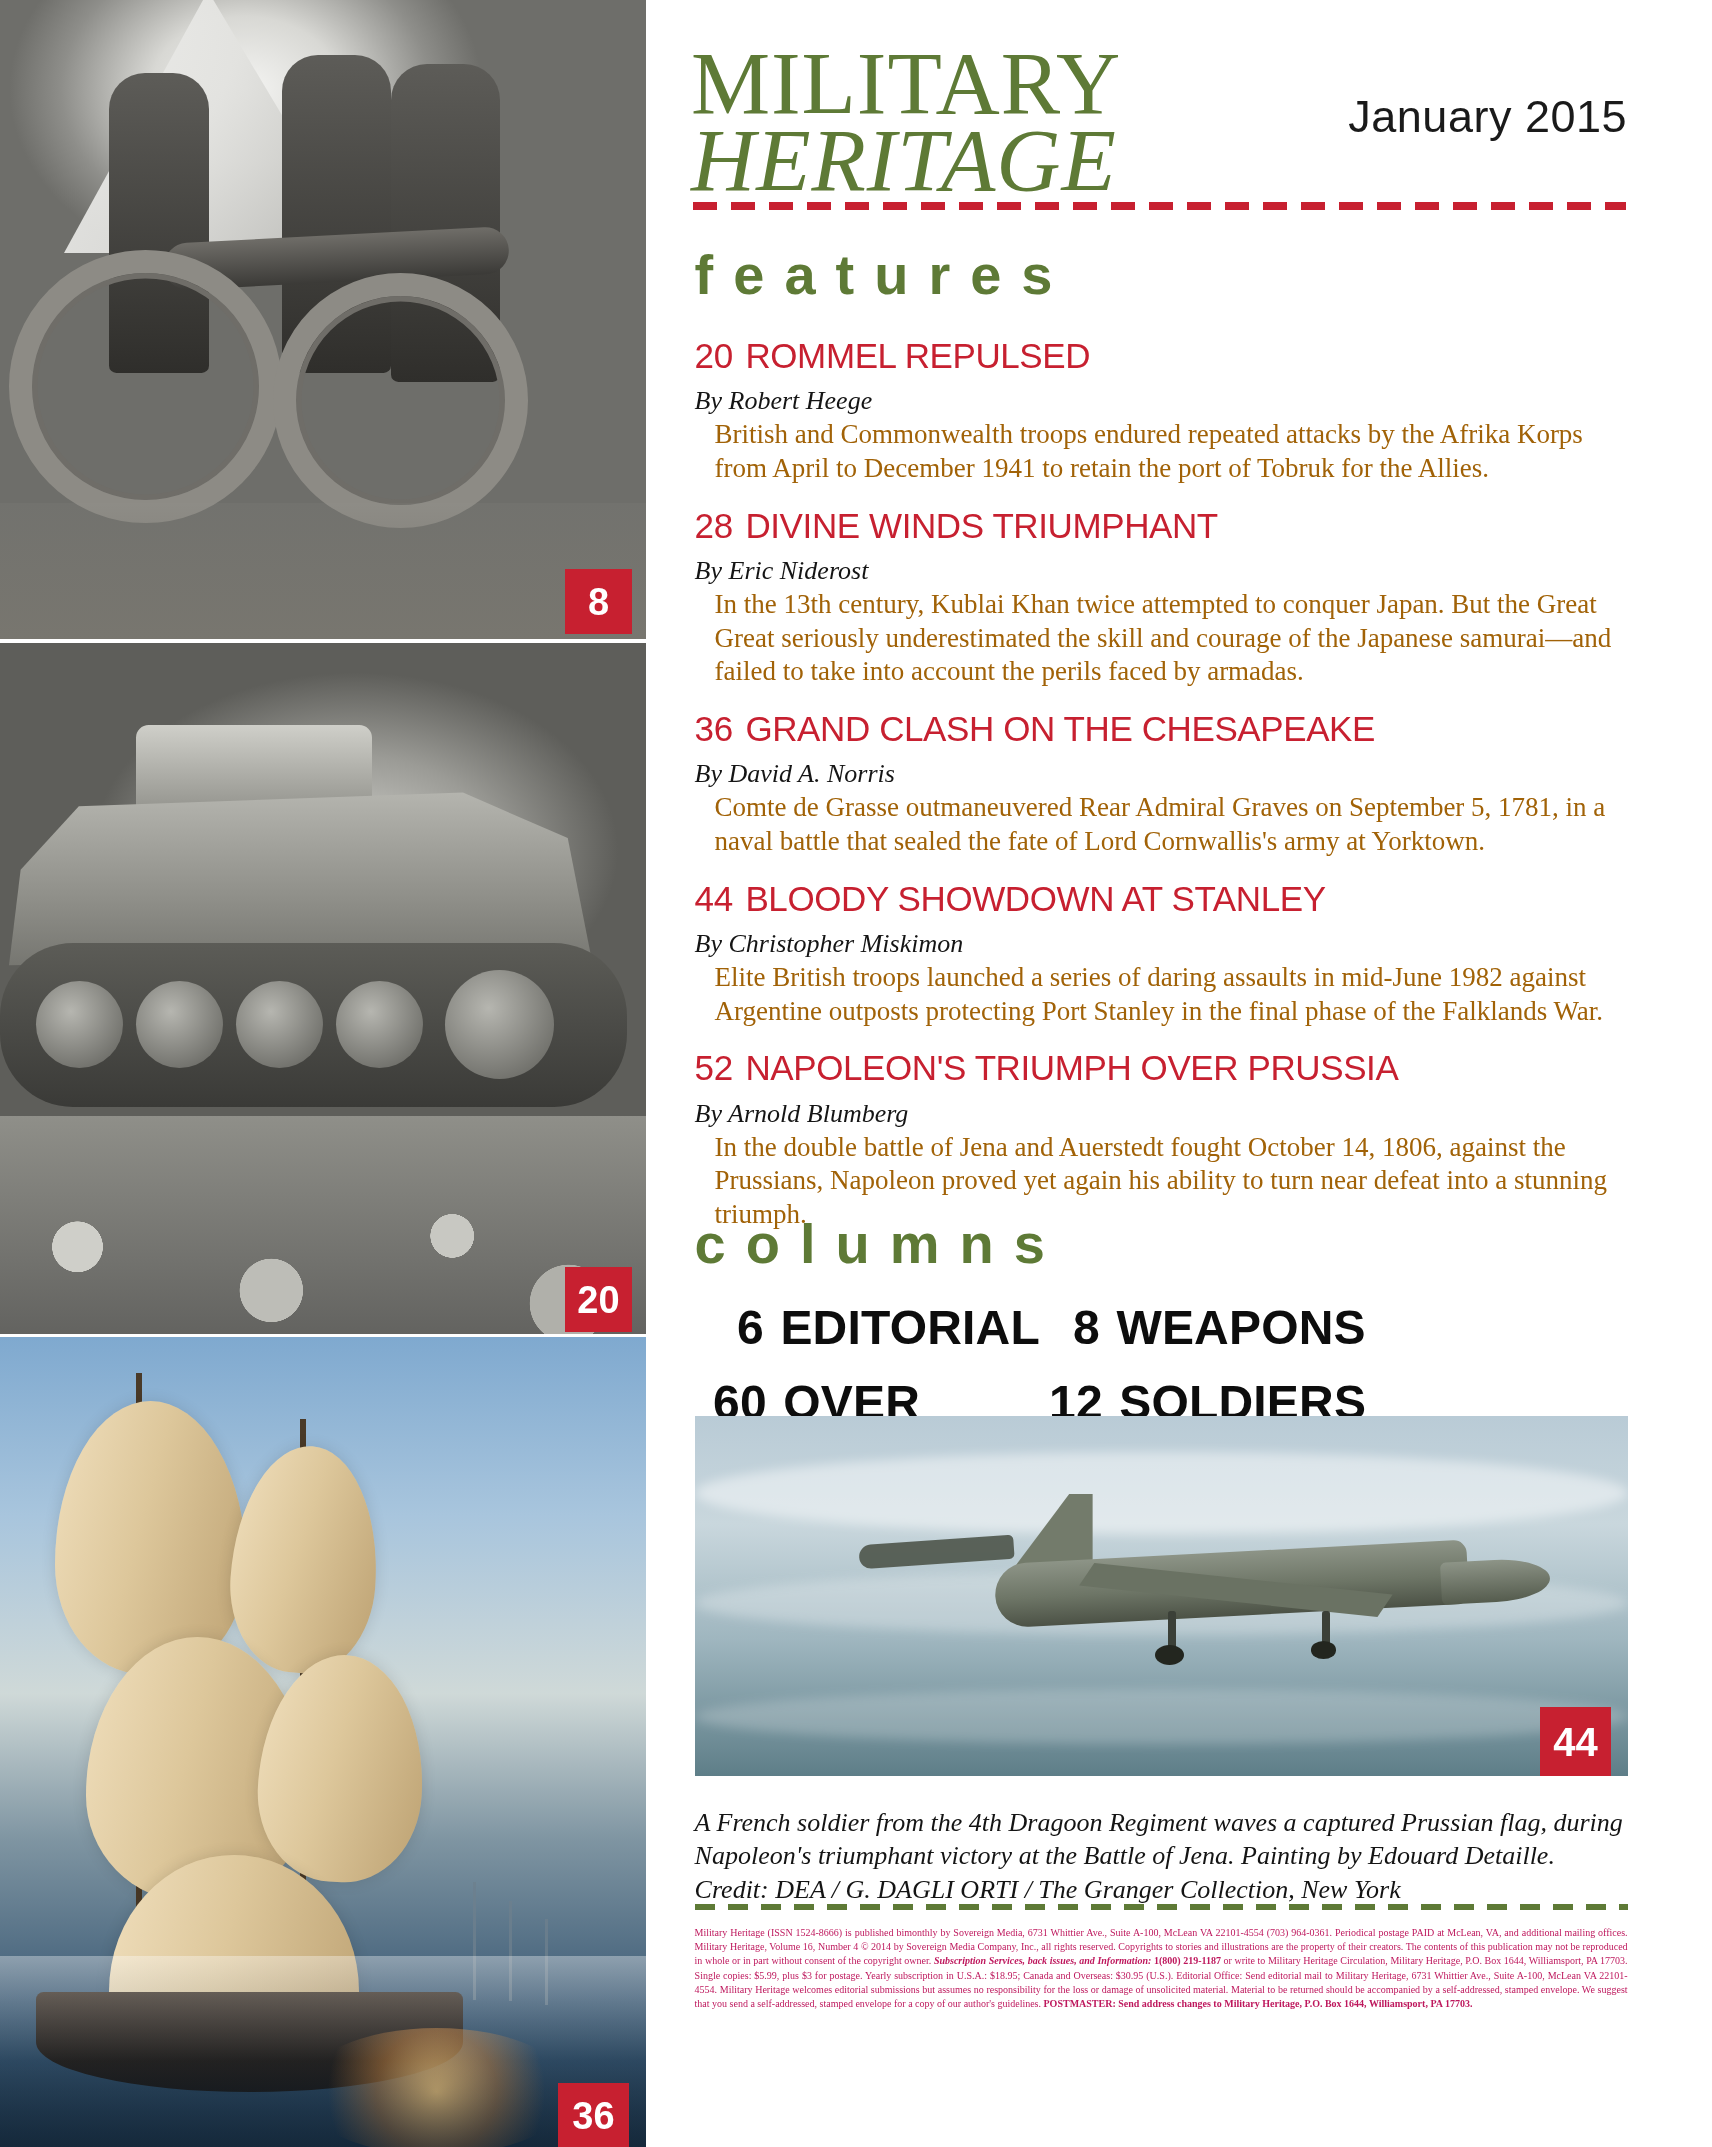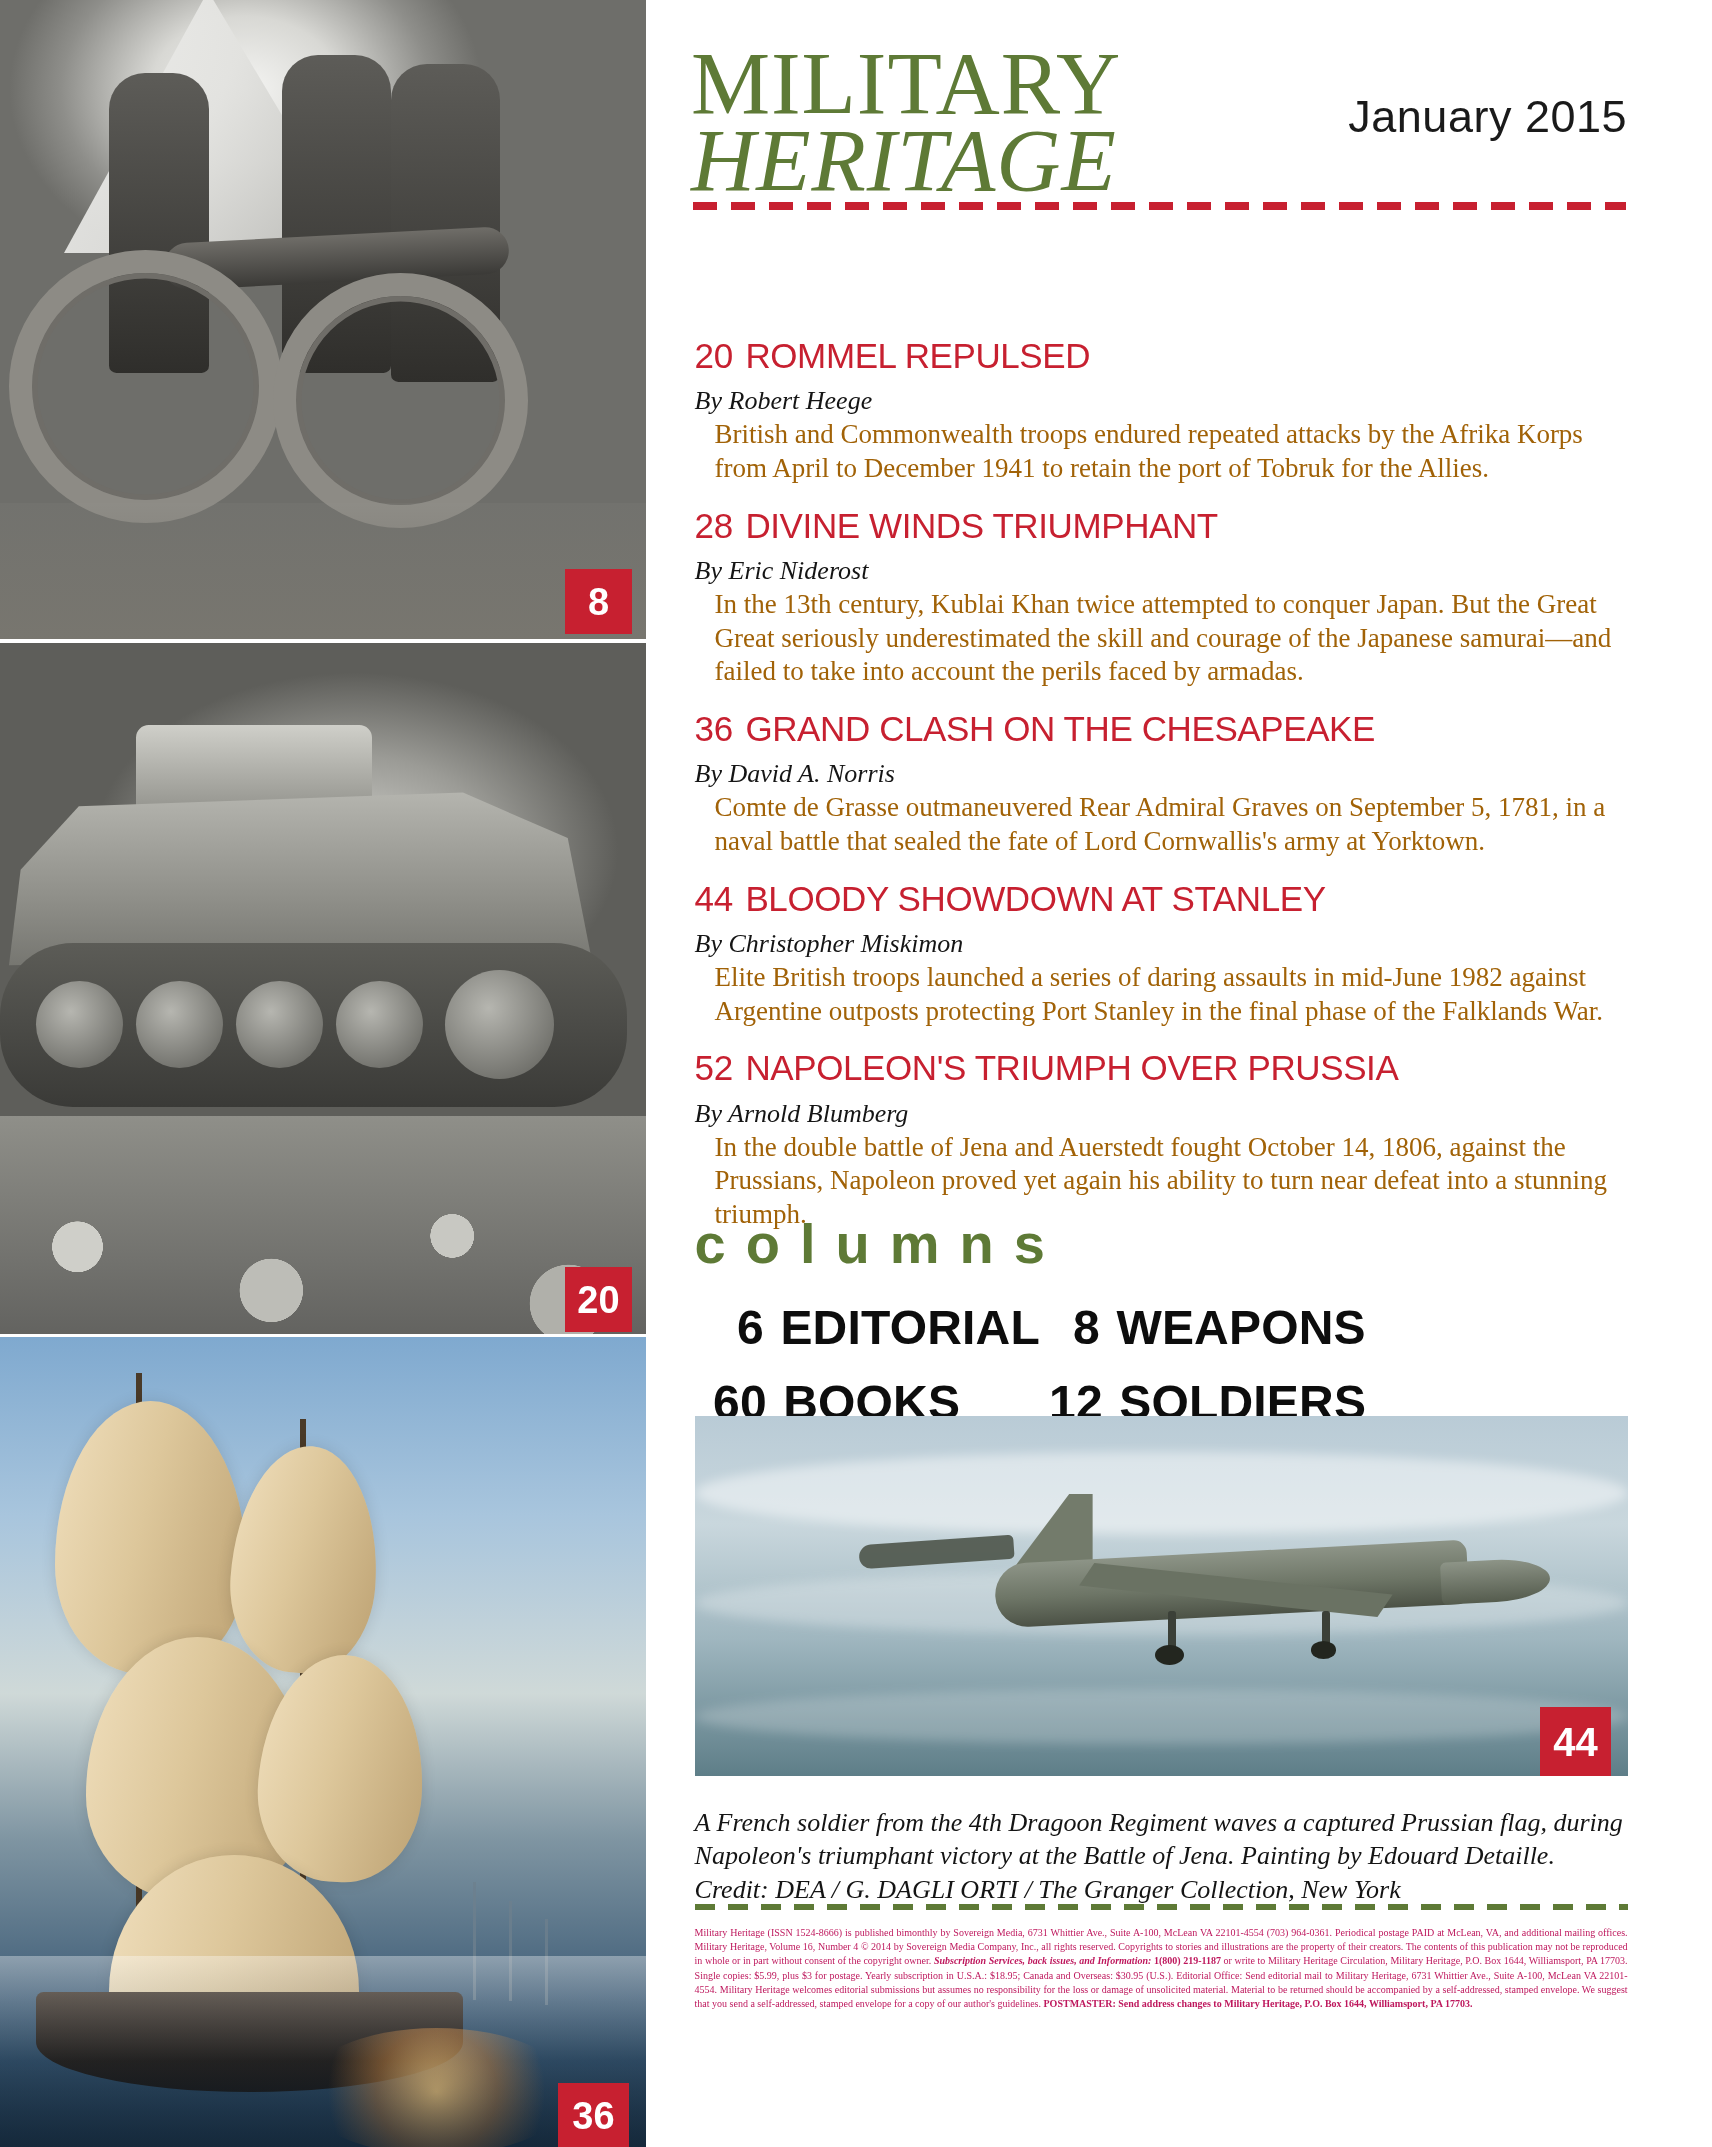--- a/index.html
+++ b/index.html
@@ -229,20 +229,21 @@
   <div class="right-col">
 
     <div class="masthead">
       <div class="mast-line">MILITARY</div>
       <div class="mast-line mast-2">HERITAGE</div>
     </div>
     <div class="issue-date">January 2015</div>
 
     <div class="rule-red"></div>
 
+    <div class="sec-head features-head">features</div>
 
     <div class="features">
 
       <div class="feature">
         <div class="feat-title"><span class="pg">20</span><span>ROMMEL REPULSED</span></div>
         <div class="feat-by">By Robert Heege</div>
         <div class="feat-desc">British and Commonwealth troops endured repeated attacks by the Afrika Korps from April to December 1941 to retain the port of Tobruk for the Allies.</div>
       </div>
 
       <div class="feature">
@@ -269,21 +270,21 @@
         <div class="feat-desc">In the double battle of Jena and Auerstedt fought October 14, 1806, against the Prussians, Napoleon proved yet again his ability to turn near defeat into a stunning triumph.</div>
       </div>
 
     </div>
 
     <div class="sec-head columns-head">columns</div>
 
     <div class="columns-list">
       <div class="col-item"><span class="pg">6</span><span>EDITORIAL</span></div>
       <div class="col-item"><span class="pg">8</span><span>WEAPONS</span></div>
-      <div class="col-item"><span class="pg">60</span><span>BOOKS</span></div>
+      <div class="col-item"><span class="pg">60</span><span>OVER</span></div>
       <div class="col-item"><span class="pg">12</span><span>SOLDIERS</span></div>
       <div class="col-item"><span class="pg">62</span><span>GAMES</span></div>
     </div>
 
     <div class="harrier">
       <div class="cloudband cb1"></div>
       <div class="cloudband cb2"></div>
       <div class="cloudband cb3"></div>
       <div class="jet-2"></div>
       <div class="jet-tail"></div>

